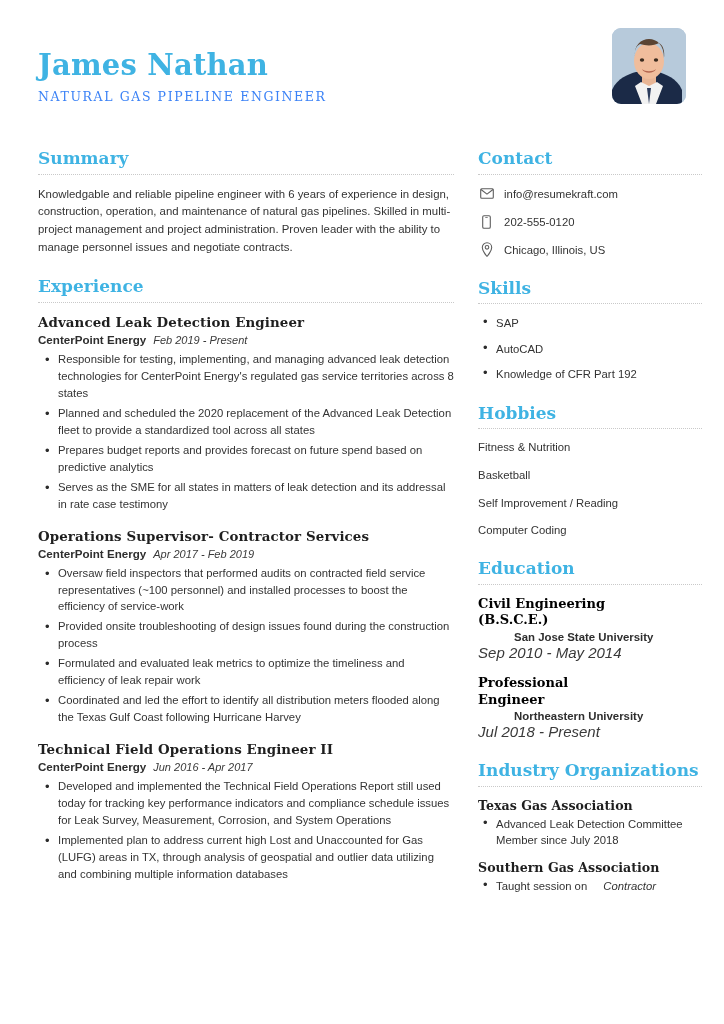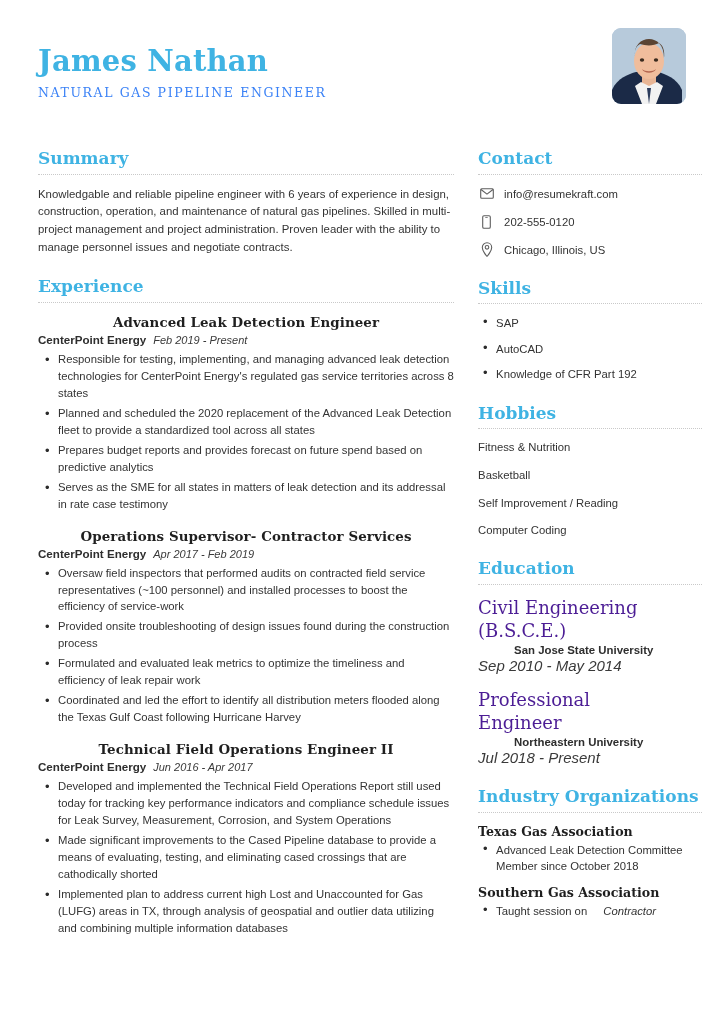--- a/index.html
+++ b/index.html
@@ -17,21 +17,21 @@
     width: 724px;
     height: 1024px;
     background: #ffffff;
     padding: 28px 22px 0 22px;
     position: relative;
   }
 
   
   .header {
     display: flex;
-    align-items: center;
+    align-items: flex-end;
     justify-content: space-between;
     padding: 0 16px 0 16px;
     margin-bottom: 44px;
     gap: 8px;
   }
   .header-text { padding-top: 14px; }
   .name {
     font-family: "DejaVu Serif", serif;
     font-weight: bold;
     font-size: 29px;
@@ -85,21 +85,20 @@
   }
 
   
   .job { margin-bottom: 15px; }
   .job-role {
     font-family: "DejaVu Serif", serif;
     font-weight: bold;
     font-size: 13.4px;
     color: #1f1f1f;
     letter-spacing: 0.1px;
-    text-align: center;
   }
   .job-meta { margin-top: 3px; font-size: 11.6px; }
   .job-company { font-weight: bold; color: #2e2e2e; }
   .job-dates { font-style: italic; color: #3a3a3a; margin-left: 7px; font-size: 11px; }
 
   ul.bullets { list-style: none; margin-top: 5px; }
   ul.bullets li {
     position: relative;
     padding-left: 20px;
     font-size: 11.3px;
@@ -158,23 +157,23 @@
     font-size: 11.3px;
     color: #333333;
     margin-bottom: 13px;
     line-height: 1.3;
   }
 
   
   .edu-item { margin-bottom: 14px; }
   .edu-degree {
     font-family: "DejaVu Serif", serif;
-    font-weight: normal;
-    font-size: 18px;
-    color: #4c1d95;
+    font-weight: bold;
+    font-size: 13px;
+    color: #000000;
     line-height: 1.28;
     max-width: 160px;
   }
   .edu-school { font-size: 11.4px; color: #2e2e2e; margin-top: 2px; font-weight: bold; margin-left: 36px; }
   .edu-dates { font-size: 15px; font-style: italic; color: #3a3a3a; margin-top: 1px; }
 
   
   .org-item { margin-bottom: 11px; }
   .org-name {
     font-family: "DejaVu Serif", serif;
@@ -244,21 +243,20 @@
                 <li>Provided onsite troubleshooting of design issues found during the construction process</li>
                 <li>Formulated and evaluated leak metrics to optimize the timeliness and efficiency of leak repair work</li>
                 <li>Coordinated and led the effort to identify all distribution meters flooded along the Texas Gulf Coast following Hurricane Harvey</li>
               </ul>
             </div>
             <div class="job">
               <div class="job-role">Technical Field Operations Engineer II</div>
               <div class="job-meta"><span class="job-company">CenterPoint Energy</span><span class="job-dates">Jun 2016 - Apr 2017</span></div>
               <ul class="bullets">
                 <li>Developed and implemented the Technical Field Operations Report still used today for tracking key performance indicators and compliance schedule issues for Leak Survey, Measurement, Corrosion, and System Operations</li>
-                <li>Made significant improvements to the Cased Pipeline database to provide a means of evaluating, testing, and eliminating cased crossings that are cathodically shorted</li>
                 <li>Implemented plan to address current high Lost and Unaccounted for Gas (LUFG) areas in TX, through analysis of geospatial and outlier data utilizing and combining multiple information databases</li>
               </ul>
             </div>
           </div>
       </div>
 
     </div>
 
     <div class="col-right">
 
@@ -334,21 +332,21 @@
           </div>
       </div>
 
       <div class="section">
         <div class="sec-head">Industry Organizations</div>
         <div class="dotted"></div>
         <div id="orgs-container">
             <div class="org-item">
               <div class="org-name">Texas Gas Association</div>
               <ul class="side-bullets">
-                <li>Advanced Leak Detection Committee Member since October 2018</li>
+                <li>Advanced Leak Detection Committee Member since July 2018</li>
               </ul>
             </div>
             <div class="org-item">
               <div class="org-name">Southern Gas Association</div>
               <ul class="side-bullets">
                 <li>Taught session on <em class="it">Contractor</em></li>
               </ul>
             </div>
           </div>
       </div>

